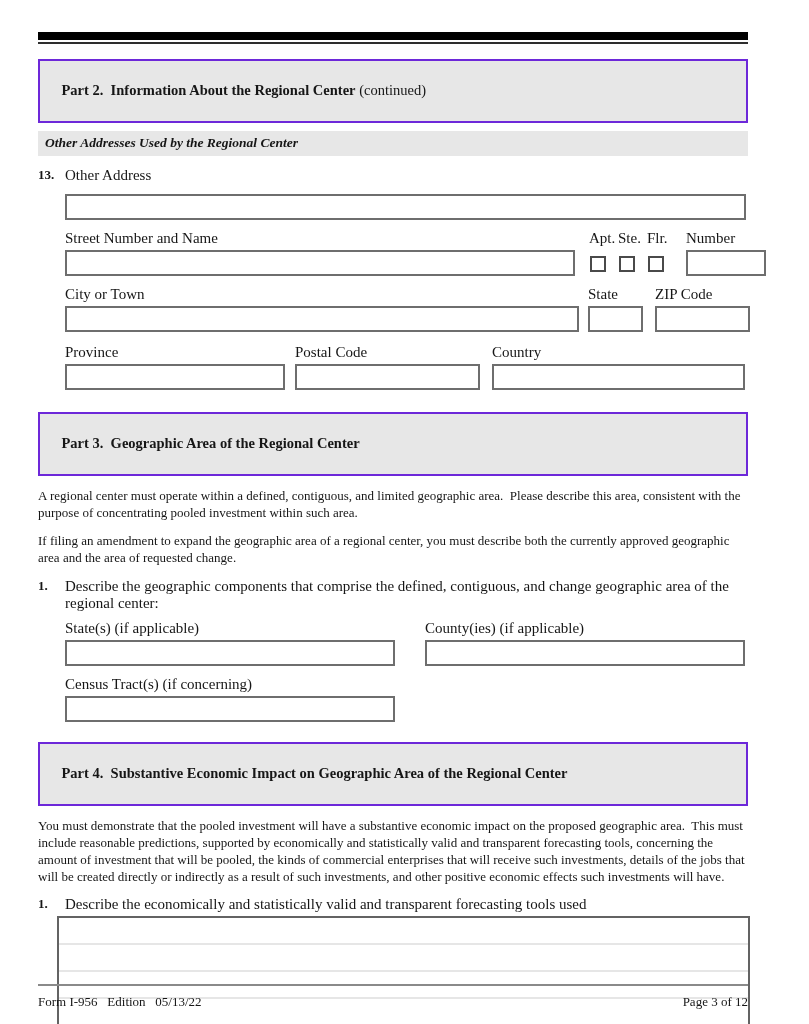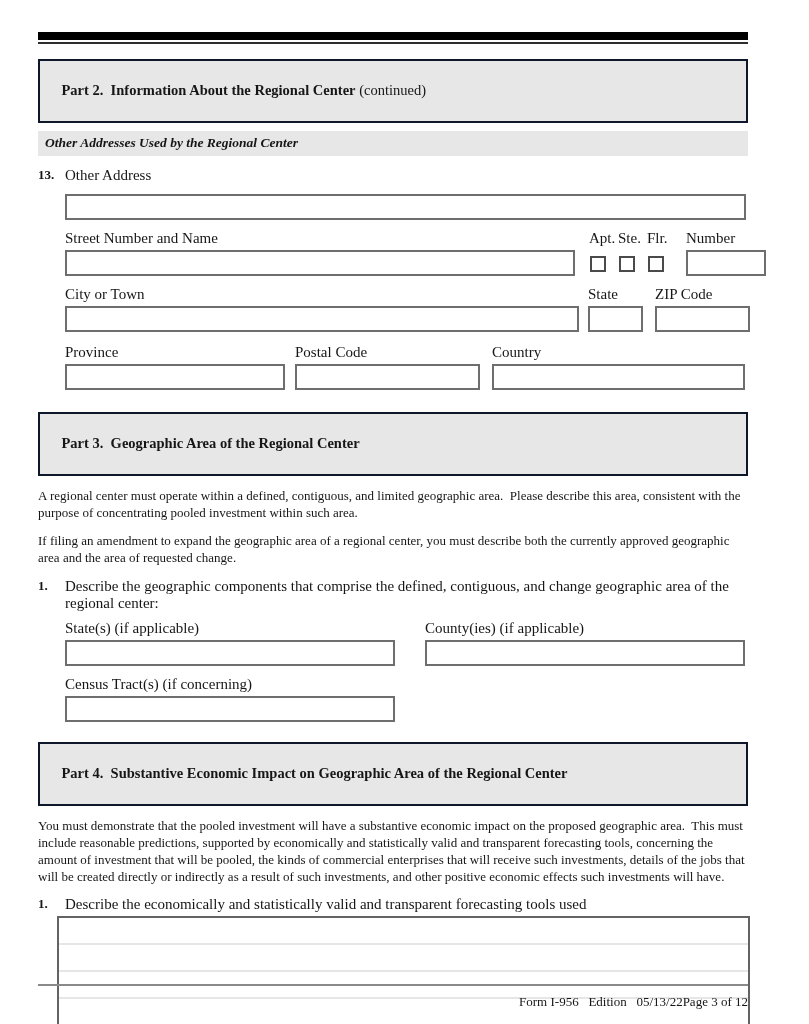--- a/index.html
+++ b/index.html
@@ -11,21 +11,21 @@
     font-family:"Liberation Serif", serif;
     color:#161616;
     background:#ffffff;
     overflow:hidden;
   }
   .top-bar { height:8px; background:#000; }
   .top-bar-thin { height:2px; background:#2e2e2e; margin-top:2px; }
 
   .part-header {
     margin-top:15px;
-    border:2px solid #0f172a;
+    border:2px solid #6d28d9;
     background:#e7e7e7;
     padding:4px 7px 5px 7px;
     font-size:14.5px;
     white-space:pre;
   }
   .part-header .bold { font-weight:bold; }
 
   .subheader {
     margin-top:8px;
     background:#e7e7e7;
@@ -83,21 +83,21 @@
   }
   .lined-box .line-row { height:25px; border-bottom:2px solid #e6e6e6; }
   .lined-box .line-row:last-child { border-bottom:none; }
 
   .footer-rule {
     position:absolute; left:38px; right:61px; top:984px;
     height:2px; background:#8a8a8a;
   }
   .footer {
     position:absolute; left:38px; right:61px; top:994px;
-    display:flex; justify-content:flex-end;
+    display:flex; justify-content:space-between;
     font-size:13px; white-space:pre;
   }
 </style>
 </head>
 <body>
 
 <div class="page">
 
   <div class="top-bar"></div>
   <div class="top-bar-thin"></div>

